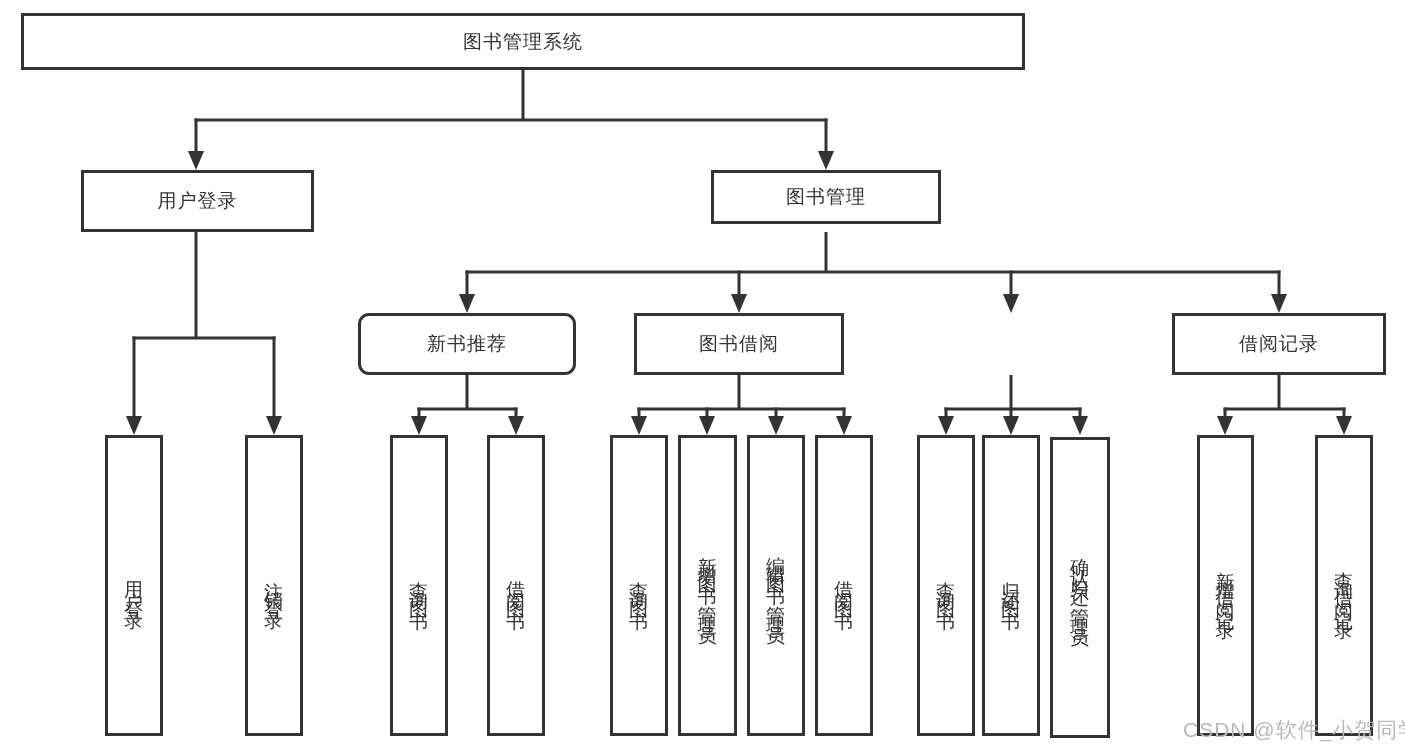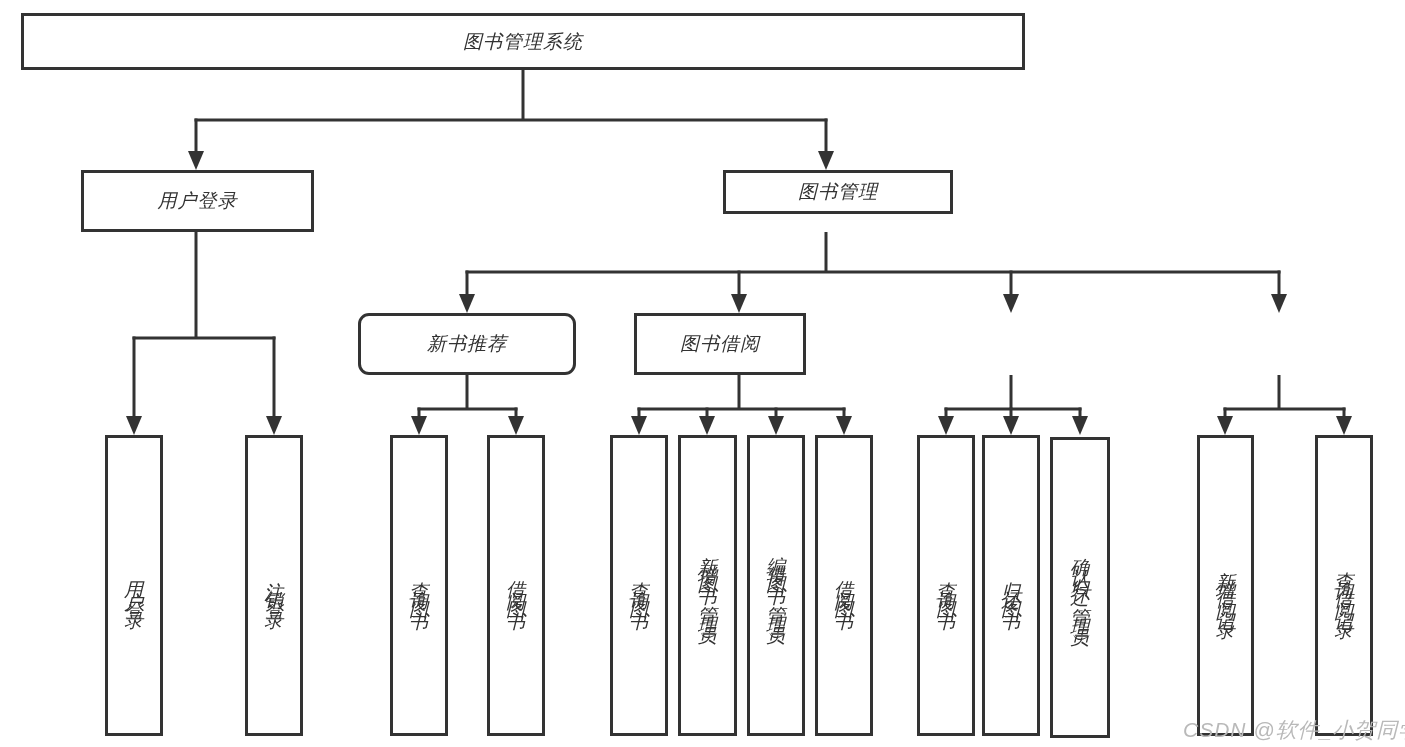--- a/index.html
+++ b/index.html
@@ -9,21 +9,20 @@
     --background:#ffffff;
   }
   html,body{margin:0;padding:0;background:var(--background);}
   body{font-family:"Liberation Sans","DejaVu Sans",sans-serif;}
   .canvas{
     position:relative;
     width:1405px;
     height:747px;
     background:var(--background);
     overflow:hidden;
-    font-style:italic;
   }
   .connectors{
     position:absolute;
     left:0;top:0;
     width:1405px;height:747px;
   }
   .box{
     position:absolute;
     box-sizing:border-box;
     border:3px solid var(--line);
@@ -125,24 +124,25 @@
       <polygon points="1003,416 1019,416 1011,435"></polygon>
       <polygon points="1072,416 1088,416 1080,435"></polygon>
       <polygon points="1217,416 1233,416 1225,435"></polygon>
       <polygon points="1336,416 1352,416 1344,435"></polygon>
     </g>
   </svg>
 
   <div class="box" style="left:21px;top:13px;width:1004px;height:57px;">图书管理系统</div>
 
   <div class="box" style="left:81px;top:170px;width:233px;height:62px;">用户登录</div>
-  <div class="box" style="left:711px;top:170px;width:230px;height:44px;margin-left:12px;">图书管理</div>
+  <div class="box" style="left:711px;top:170px;width:230px;height:54px;">图书管理</div>
 
   <div class="box" style="left:358px;top:313px;width:218px;height:62px;border-radius:11px;">新书推荐</div>
-  <div class="box" style="left:634px;top:313px;width:172px;height:62px;">图书借阅</div>
+  <div class="box" style="left:634px;top:313px;width:210px;height:62px;">图书借阅</div>
+  <div class="box" style="left:1172px;top:313px;width:214px;height:62px;">借阅记录</div>
 
   <div class="box vbox" style="left:105px;top:435px;width:58px;height:301px;">
     <span class="vtext">用户登录</span>
   </div>
   <div class="box vbox" style="left:245px;top:435px;width:58px;height:301px;">
     <span class="vtext">注销登录</span>
   </div>
 
   <div class="box vbox" style="left:390px;top:435px;width:58px;height:301px;">
     <span class="vtext">查询图书</span>

